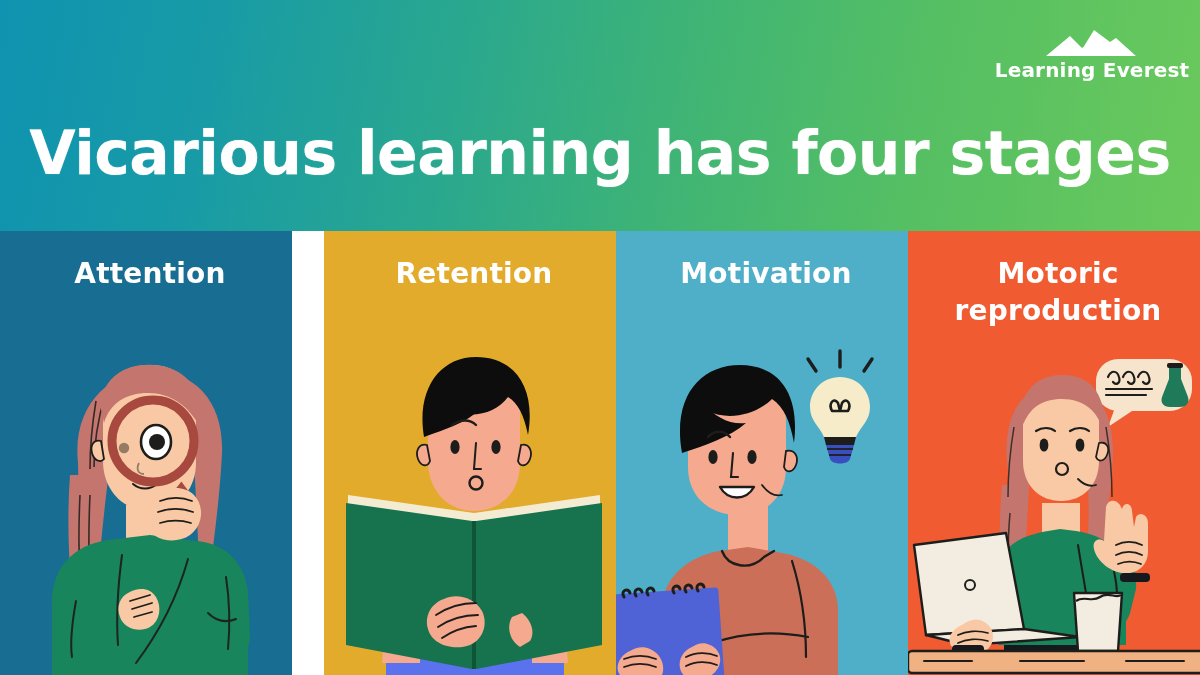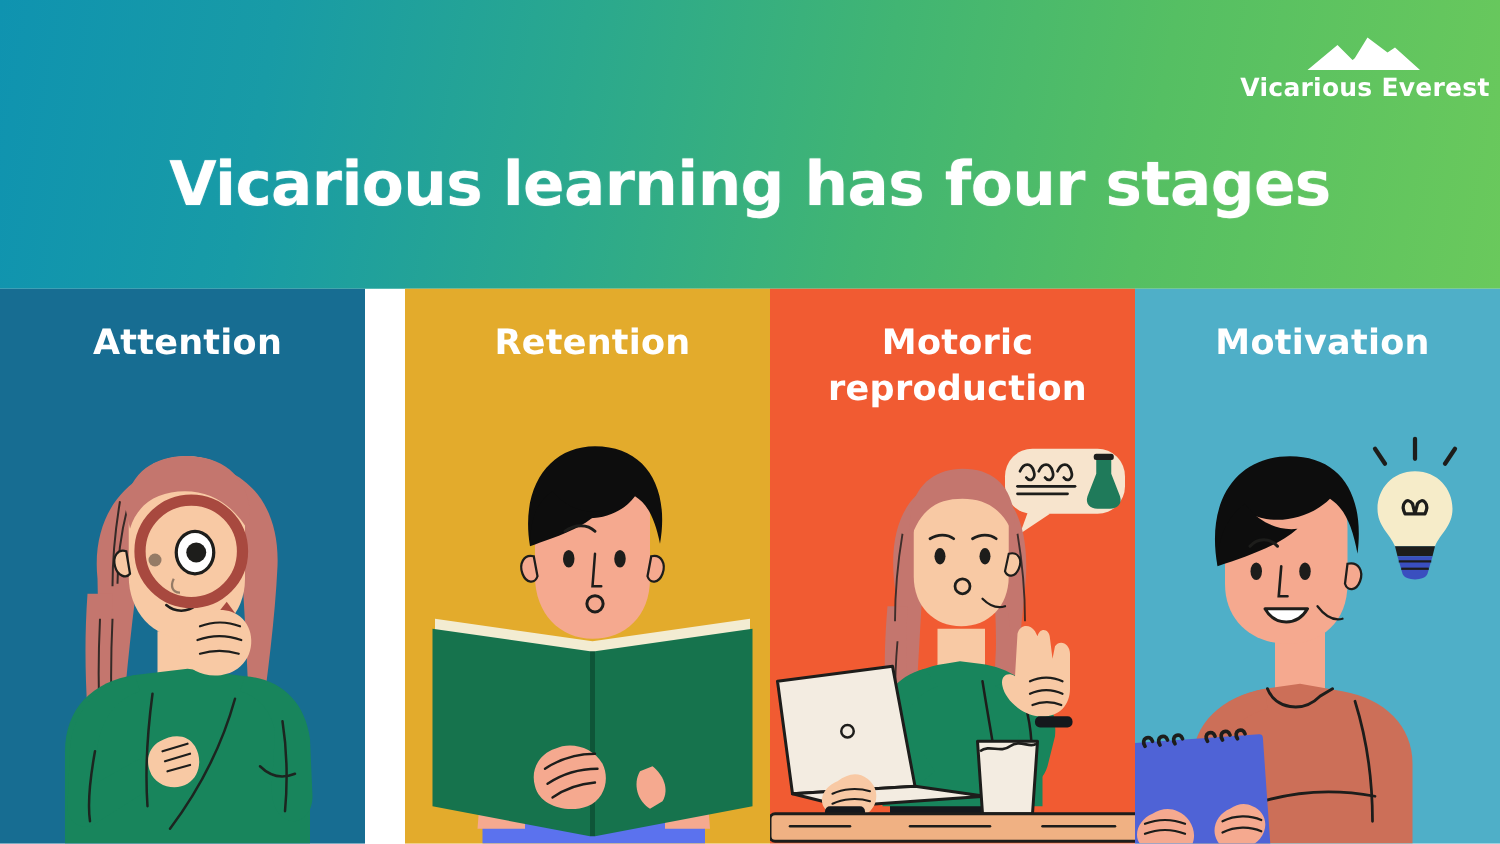--- a/index.html
+++ b/index.html
@@ -41,21 +41,21 @@
     margin-top: 2px;
     white-space: nowrap;
     font-family: "DejaVu Sans", sans-serif;
   }
   .poster-title {
     position: absolute;
     left: 0; top: 122px;
     width: 1200px;
     text-align: center;
     color: #ffffff;
-    font-size: 49px;
+    font-size: 60px;
     font-weight: 700;
     letter-spacing: -0.5px;
     line-height: 1.06;
     font-family: "DejaVu Sans", sans-serif;
     text-shadow: 0 0 1px rgba(255,255,255,0.55);
   }
 
   
   .panels {
     position: absolute;
@@ -94,21 +94,21 @@
 <div class="poster">
 
   <div class="header">
 
     <div class="logo">
       <svg class="logo-mark" viewBox="0 0 120 30">
         <path d="M62 2 L78 14 L84 10 L104 28 L46 28 Z" fill="#ffffff"></path>
         <path d="M38 8 L50 20 L56 16 L66 28 L14 28 Z" fill="#ffffff"></path>
         <path d="M62 2 L66.5 5.5 L62.5 8 L67 10.5 L61 12 L67.5 14.5 L72 11 L78 14 Z" fill="#7fd06e" opacity="0.0"></path>
       </svg>
-      <span class="logo-text">Vicarious Everest</span>
+      <span class="logo-text">Learning Everest</span>
     </div>
 
     <div class="poster-title">Vicarious learning has four stages</div>
   </div>
 
   <div class="panels">
 
     <div class="panel" style="background:#176d92;">
       <div class="panel-label">Attention</div>
       <div class="art">
@@ -217,117 +217,20 @@
           <path d="M278 158 L152 176 L152 324 L278 300 Z" fill="#16734d"></path>
           <path d="M148 176 L152 176 L152 324 L148 324 Z" fill="#0e5538"></path>
 
           <path d="M120 254 C108 258 100 270 104 284 C108 300 130 306 146 300 C160 294 164 278 158 266 C150 252 132 248 120 254 Z" fill="#f5a98f"></path>
           <g stroke="#1d1d1b" stroke-width="1.9" fill="none" stroke-linecap="round">
             <path d="M112 270 C124 262 138 258 152 258"></path>
             <path d="M114 282 C126 274 140 270 154 270"></path>
             <path d="M118 293 C128 286 140 282 152 281"></path>
           </g>
           <path d="M198 268 C206 274 212 286 206 296 L196 302 C186 296 182 282 188 272 Z" fill="#f5a98f"></path>
-        </svg>
-      </div>
-    </div>
-
-    <div class="panel" style="background:#f15b32;">
-      <div class="panel-label">
-        <span>Motoric</span><br>
-        <span>reproduction</span>
-      </div>
-      <div class="art">
-        <svg viewBox="0 0 300 330">
-
-          <g>
-            <rect x="188" y="14" width="96" height="52" rx="22" fill="#f7e4cd"></rect>
-            <path d="M208 60 L200 82 L224 66 Z" fill="#f7e4cd"></path>
-            <g stroke="#1d1d1b" stroke-width="2.2" fill="none" stroke-linecap="round">
-              <path d="M200 32 c3 -7 9 -7 11 0 c2 6 -3 9 -6 5"></path>
-              <path d="M215 32 c3 -7 9 -7 11 0 c2 6 -3 9 -6 5"></path>
-              <path d="M230 32 c3 -7 9 -7 11 0 c2 6 -3 9 -6 5"></path>
-              <path d="M198 44 L244 44"></path>
-              <path d="M198 50 L238 50"></path>
-            </g>
-
-            <path d="M261 22 L261 34 L254 52 C252 58 256 62 262 62 L272 62 C278 62 282 58 280 52 L273 34 L273 22 Z" fill="#1f7a5a"></path>
-            <rect x="259" y="18" width="16" height="5" rx="2" fill="#1d1d1b"></rect>
-          </g>
-
-          <path d="M100 126 C92 66 118 38 152 38 C188 38 210 66 204 126 C200 168 196 200 192 226 L178 226 C180 192 182 158 182 126 L122 126 C120 160 118 196 116 230 L100 230 C100 198 100 160 100 126 Z" fill="#c4766e"></path>
-          <path d="M94 140 C90 186 92 222 96 248 L114 248 C110 214 108 178 110 140 Z" fill="#c4766e"></path>
-          <path d="M190 140 C196 186 196 222 192 248 L176 248 C180 214 182 178 180 140 Z" fill="#c4766e"></path>
-          <g stroke="#1d1d1b" stroke-width="1.5" fill="none" opacity="0.8">
-            <path d="M106 82 C102 106 100 130 100 152"></path>
-            <path d="M198 82 C202 106 204 130 204 152"></path>
-            <path d="M102 168 C99 202 100 232 103 246"></path>
-          </g>
-
-          <path d="M134 158 L172 158 L172 196 L134 196 Z" fill="#f8c9a4"></path>
-
-          <path d="M115 70 C115 48 132 36 153 36 C176 36 191 50 191 72 L191 116 C191 140 175 156 153 156 C131 156 115 140 115 116 Z" fill="#f8c9a4"></path>
-
-          <path d="M191 98 C199 96 202 103 199 110 C196 117 190 117 188 112 Z" fill="#f8c9a4" stroke="#1d1d1b" stroke-width="1.7"></path>
-
-          <path d="M112 80 C110 46 130 30 154 30 C182 30 196 48 196 76 L196 88 C190 66 176 54 154 54 C134 54 120 62 112 88 Z" fill="#c4766e"></path>
-
-          <g stroke="#1d1d1b" stroke-width="2.2" fill="none" stroke-linecap="round">
-            <path d="M128 86 C134 82 142 82 147 86"></path>
-            <path d="M162 86 C168 82 176 82 181 86"></path>
-          </g>
-
-          <ellipse cx="136" cy="100" rx="4.4" ry="6.6" fill="#1d1d1b"></ellipse>
-          <ellipse cx="172" cy="100" rx="4.4" ry="6.6" fill="#1d1d1b"></ellipse>
-
-          <circle cx="154" cy="124" r="6" fill="none" stroke="#1d1d1b" stroke-width="2.2"></circle>
-
-          <path d="M170 134 C176 140 182 142 188 140" stroke="#1d1d1b" stroke-width="1.8" fill="none" stroke-linecap="round"></path>
-
-          <path d="M96 282 L208 282 L208 306 L96 306 Z" fill="#15181c"></path>
-
-          <path d="M90 300 L90 232 C90 206 112 190 140 186 L152 184 L168 186 C198 190 218 208 218 234 L218 300 Z" fill="#18855c"></path>
-
-          <path d="M200 196 C220 204 230 222 228 244 L222 268 C218 282 206 286 198 278 C192 270 194 258 198 248 L202 230 C200 216 192 208 180 204 Z" fill="#18855c"></path>
-
-          <path d="M124 190 C100 196 88 214 88 238 L88 280 C88 292 100 298 108 292 L132 272 L120 254 L106 268 L106 240 C108 222 118 210 134 204 Z" fill="#18855c"></path>
-          <g stroke="#1d1d1b" stroke-width="2" fill="none" stroke-linecap="round">
-            <path d="M170 200 C176 238 182 268 184 290"></path>
-            <path d="M206 226 C210 244 210 260 208 274"></path>
-            <path d="M104 224 C100 246 100 266 102 284"></path>
-          </g>
-
-          <path d="M212 160 C208 154 200 154 198 162 L196 196 C190 192 184 196 186 204 C188 214 200 226 214 228 C230 230 240 220 240 206 L240 178 C240 170 232 166 228 172 L226 182 L224 166 C224 158 216 156 214 164 Z" fill="#f8c9a4"></path>
-          <g stroke="#1d1d1b" stroke-width="1.8" fill="none" stroke-linecap="round">
-            <path d="M208 200 C216 196 226 196 234 200"></path>
-            <path d="M208 210 C216 206 226 206 234 210"></path>
-            <path d="M210 219 C217 216 226 216 233 219"></path>
-          </g>
-          <rect x="212" y="228" width="30" height="9" rx="4" fill="#15181c"></rect>
-
-          <path d="M6 200 L98 188 L116 284 L18 290 Z" fill="#f3ece1" stroke="#1d1d1b" stroke-width="2.4" stroke-linejoin="round"></path>
-          <circle cx="62" cy="240" r="5" fill="none" stroke="#1d1d1b" stroke-width="2"></circle>
-          <path d="M18 290 L116 284 L172 292 L58 300 Z" fill="#f3ece1" stroke="#1d1d1b" stroke-width="2.4" stroke-linejoin="round"></path>
-
-          <path d="M54 280 C44 284 38 294 44 302 C50 312 70 312 80 304 C88 296 86 284 78 278 C70 272 62 274 54 280 Z" fill="#f8c9a4"></path>
-          <g stroke="#1d1d1b" stroke-width="1.7" fill="none" stroke-linecap="round">
-            <path d="M50 290 C58 286 70 285 80 288"></path>
-            <path d="M50 298 C58 294 70 293 80 296"></path>
-          </g>
-          <rect x="44" y="300" width="32" height="10" rx="4" fill="#15181c"></rect>
-
-          <path d="M166 248 L214 248 L210 306 L170 306 Z" fill="#f3ece1" stroke="#1d1d1b" stroke-width="2.4" stroke-linejoin="round"></path>
-          <path d="M168 256 C176 250 184 258 192 252 C200 246 208 254 213 250" stroke="#1d1d1b" stroke-width="2.2" fill="none"></path>
-
-          <rect x="0" y="306" width="300" height="22" rx="4" fill="#f0b183" stroke="#1d1d1b" stroke-width="2.4"></rect>
-          <g stroke="#1d1d1b" stroke-width="2" fill="none" stroke-linecap="round">
-            <path d="M16 316 L64 316"></path>
-            <path d="M112 316 L176 316"></path>
-            <path d="M218 316 L276 316"></path>
-          </g>
         </svg>
       </div>
     </div>
 
     <div class="panel" style="background:#4fafc8;">
       <div class="panel-label">Motivation</div>
       <div class="art">
         <svg viewBox="0 0 300 330">
 
           <g>
@@ -396,14 +299,111 @@
           </g>
           <path d="M76 302 C66 306 60 318 66 328 C72 338 92 336 100 326 C108 316 104 304 94 300 C88 297 82 298 76 302 Z" fill="#f5a98f"></path>
           <g stroke="#1d1d1b" stroke-width="1.8" fill="none" stroke-linecap="round">
             <path d="M70 312 C80 307 92 307 101 311"></path>
             <path d="M70 321 C80 316 92 316 101 320"></path>
           </g>
         </svg>
       </div>
     </div>
 
+    <div class="panel" style="background:#f15b32;">
+      <div class="panel-label">
+        <span>Motoric</span><br>
+        <span>reproduction</span>
+      </div>
+      <div class="art">
+        <svg viewBox="0 0 300 330">
+
+          <g>
+            <rect x="188" y="14" width="96" height="52" rx="22" fill="#f7e4cd"></rect>
+            <path d="M208 60 L200 82 L224 66 Z" fill="#f7e4cd"></path>
+            <g stroke="#1d1d1b" stroke-width="2.2" fill="none" stroke-linecap="round">
+              <path d="M200 32 c3 -7 9 -7 11 0 c2 6 -3 9 -6 5"></path>
+              <path d="M215 32 c3 -7 9 -7 11 0 c2 6 -3 9 -6 5"></path>
+              <path d="M230 32 c3 -7 9 -7 11 0 c2 6 -3 9 -6 5"></path>
+              <path d="M198 44 L244 44"></path>
+              <path d="M198 50 L238 50"></path>
+            </g>
+
+            <path d="M261 22 L261 34 L254 52 C252 58 256 62 262 62 L272 62 C278 62 282 58 280 52 L273 34 L273 22 Z" fill="#1f7a5a"></path>
+            <rect x="259" y="18" width="16" height="5" rx="2" fill="#1d1d1b"></rect>
+          </g>
+
+          <path d="M100 126 C92 66 118 38 152 38 C188 38 210 66 204 126 C200 168 196 200 192 226 L178 226 C180 192 182 158 182 126 L122 126 C120 160 118 196 116 230 L100 230 C100 198 100 160 100 126 Z" fill="#c4766e"></path>
+          <path d="M94 140 C90 186 92 222 96 248 L114 248 C110 214 108 178 110 140 Z" fill="#c4766e"></path>
+          <path d="M190 140 C196 186 196 222 192 248 L176 248 C180 214 182 178 180 140 Z" fill="#c4766e"></path>
+          <g stroke="#1d1d1b" stroke-width="1.5" fill="none" opacity="0.8">
+            <path d="M106 82 C102 106 100 130 100 152"></path>
+            <path d="M198 82 C202 106 204 130 204 152"></path>
+            <path d="M102 168 C99 202 100 232 103 246"></path>
+          </g>
+
+          <path d="M134 158 L172 158 L172 196 L134 196 Z" fill="#f8c9a4"></path>
+
+          <path d="M115 70 C115 48 132 36 153 36 C176 36 191 50 191 72 L191 116 C191 140 175 156 153 156 C131 156 115 140 115 116 Z" fill="#f8c9a4"></path>
+
+          <path d="M191 98 C199 96 202 103 199 110 C196 117 190 117 188 112 Z" fill="#f8c9a4" stroke="#1d1d1b" stroke-width="1.7"></path>
+
+          <path d="M112 80 C110 46 130 30 154 30 C182 30 196 48 196 76 L196 88 C190 66 176 54 154 54 C134 54 120 62 112 88 Z" fill="#c4766e"></path>
+
+          <g stroke="#1d1d1b" stroke-width="2.2" fill="none" stroke-linecap="round">
+            <path d="M128 86 C134 82 142 82 147 86"></path>
+            <path d="M162 86 C168 82 176 82 181 86"></path>
+          </g>
+
+          <ellipse cx="136" cy="100" rx="4.4" ry="6.6" fill="#1d1d1b"></ellipse>
+          <ellipse cx="172" cy="100" rx="4.4" ry="6.6" fill="#1d1d1b"></ellipse>
+
+          <circle cx="154" cy="124" r="6" fill="none" stroke="#1d1d1b" stroke-width="2.2"></circle>
+
+          <path d="M170 134 C176 140 182 142 188 140" stroke="#1d1d1b" stroke-width="1.8" fill="none" stroke-linecap="round"></path>
+
+          <path d="M96 282 L208 282 L208 306 L96 306 Z" fill="#15181c"></path>
+
+          <path d="M90 300 L90 232 C90 206 112 190 140 186 L152 184 L168 186 C198 190 218 208 218 234 L218 300 Z" fill="#18855c"></path>
+
+          <path d="M200 196 C220 204 230 222 228 244 L222 268 C218 282 206 286 198 278 C192 270 194 258 198 248 L202 230 C200 216 192 208 180 204 Z" fill="#18855c"></path>
+
+          <path d="M124 190 C100 196 88 214 88 238 L88 280 C88 292 100 298 108 292 L132 272 L120 254 L106 268 L106 240 C108 222 118 210 134 204 Z" fill="#18855c"></path>
+          <g stroke="#1d1d1b" stroke-width="2" fill="none" stroke-linecap="round">
+            <path d="M170 200 C176 238 182 268 184 290"></path>
+            <path d="M206 226 C210 244 210 260 208 274"></path>
+            <path d="M104 224 C100 246 100 266 102 284"></path>
+          </g>
+
+          <path d="M212 160 C208 154 200 154 198 162 L196 196 C190 192 184 196 186 204 C188 214 200 226 214 228 C230 230 240 220 240 206 L240 178 C240 170 232 166 228 172 L226 182 L224 166 C224 158 216 156 214 164 Z" fill="#f8c9a4"></path>
+          <g stroke="#1d1d1b" stroke-width="1.8" fill="none" stroke-linecap="round">
+            <path d="M208 200 C216 196 226 196 234 200"></path>
+            <path d="M208 210 C216 206 226 206 234 210"></path>
+            <path d="M210 219 C217 216 226 216 233 219"></path>
+          </g>
+          <rect x="212" y="228" width="30" height="9" rx="4" fill="#15181c"></rect>
+
+          <path d="M6 200 L98 188 L116 284 L18 290 Z" fill="#f3ece1" stroke="#1d1d1b" stroke-width="2.4" stroke-linejoin="round"></path>
+          <circle cx="62" cy="240" r="5" fill="none" stroke="#1d1d1b" stroke-width="2"></circle>
+          <path d="M18 290 L116 284 L172 292 L58 300 Z" fill="#f3ece1" stroke="#1d1d1b" stroke-width="2.4" stroke-linejoin="round"></path>
+
+          <path d="M54 280 C44 284 38 294 44 302 C50 312 70 312 80 304 C88 296 86 284 78 278 C70 272 62 274 54 280 Z" fill="#f8c9a4"></path>
+          <g stroke="#1d1d1b" stroke-width="1.7" fill="none" stroke-linecap="round">
+            <path d="M50 290 C58 286 70 285 80 288"></path>
+            <path d="M50 298 C58 294 70 293 80 296"></path>
+          </g>
+          <rect x="44" y="300" width="32" height="10" rx="4" fill="#15181c"></rect>
+
+          <path d="M166 248 L214 248 L210 306 L170 306 Z" fill="#f3ece1" stroke="#1d1d1b" stroke-width="2.4" stroke-linejoin="round"></path>
+          <path d="M168 256 C176 250 184 258 192 252 C200 246 208 254 213 250" stroke="#1d1d1b" stroke-width="2.2" fill="none"></path>
+
+          <rect x="0" y="306" width="300" height="22" rx="4" fill="#f0b183" stroke="#1d1d1b" stroke-width="2.4"></rect>
+          <g stroke="#1d1d1b" stroke-width="2" fill="none" stroke-linecap="round">
+            <path d="M16 316 L64 316"></path>
+            <path d="M112 316 L176 316"></path>
+            <path d="M218 316 L276 316"></path>
+          </g>
+        </svg>
+      </div>
+    </div>
+
   </div>
 </div>
 
 </body></html>

